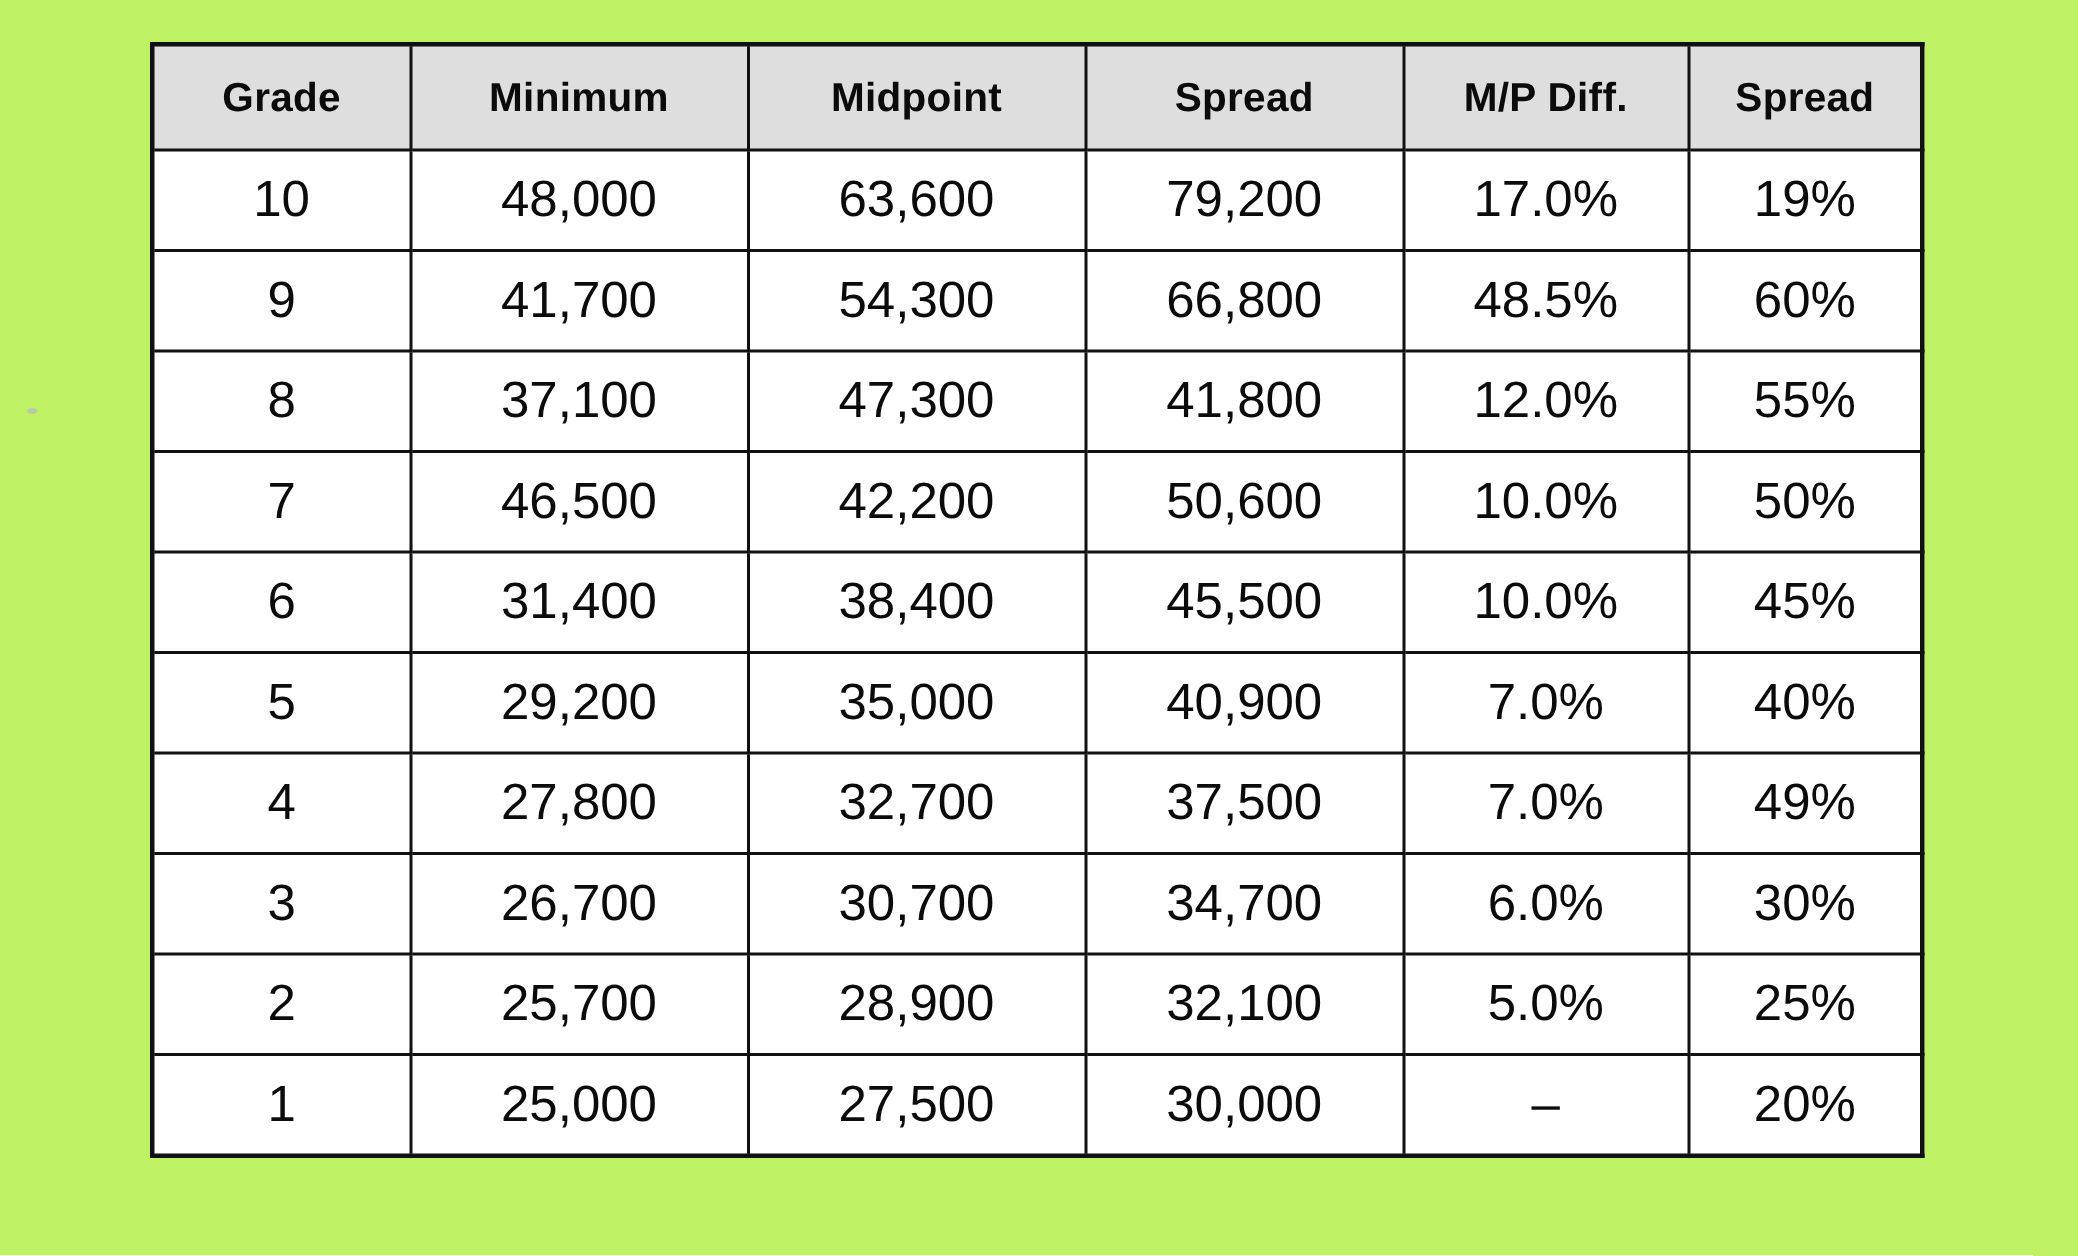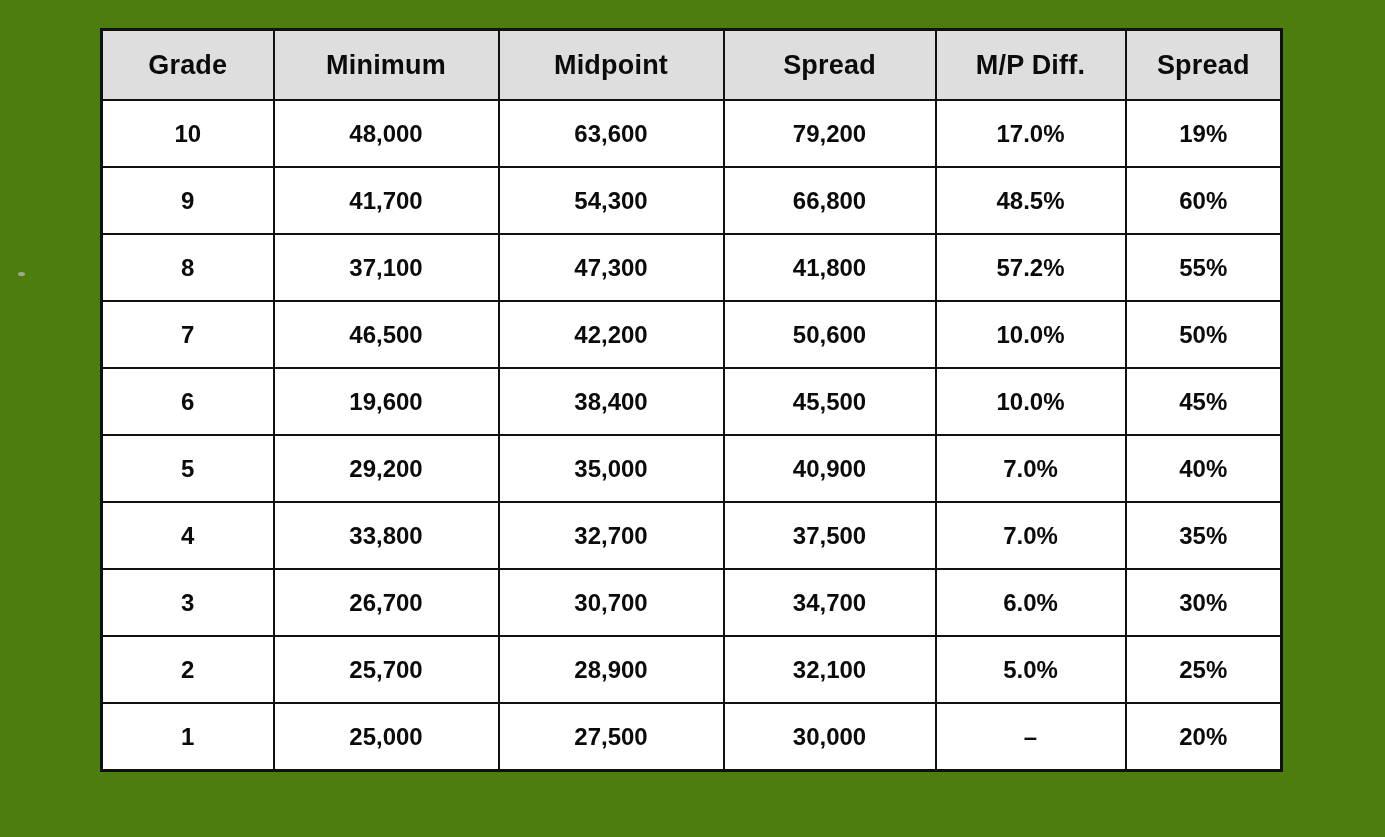--- a/index.html
+++ b/index.html
@@ -13,21 +13,21 @@
     font-family: "Liberation Sans", sans-serif;
     position: relative;
     overflow: hidden;
   }
   .page {
     position: absolute;
     left: 0;
     top: 0;
     width: 1385px;
     height: 837px;
-    background: #4d7c0f;
+    background: #bef264;
   }
   .table-wrap {
     position: absolute;
     left: 100px;
     top: 28px;
     width: 1180px;
   }
   table.salary-table {
     border-collapse: collapse;
     width: 1180px;
@@ -42,22 +42,22 @@
     color: #0b0b0b;
   }
   table.salary-table thead th {
     background: #dedede;
     font-size: 27px;
     font-weight: bold;
     height: 66px;
     letter-spacing: 0.2px;
   }
   table.salary-table tbody td {
-    font-size: 24px;
-    font-weight: bold;
+    font-size: 34px;
+    font-weight: normal;
     height: 63px;
   }
   
   col.c-grade    { width: 172px; }
   col.c-min      { width: 225px; }
   col.c-mid      { width: 225px; }
   col.c-max      { width: 212px; }
   col.c-diff     { width: 190px; }
   col.c-spread   { width: 156px; }
 
@@ -117,54 +117,54 @@
           <td>54,300</td>
           <td>66,800</td>
           <td>48.5%</td>
           <td>60%</td>
         </tr>
         <tr>
           <td>8</td>
           <td>37,100</td>
           <td>47,300</td>
           <td>41,800</td>
-          <td>57.2%</td>
+          <td>12.0%</td>
           <td>55%</td>
         </tr>
         <tr>
           <td>7</td>
           <td>46,500</td>
           <td>42,200</td>
           <td>50,600</td>
           <td>10.0%</td>
           <td>50%</td>
         </tr>
         <tr>
           <td>6</td>
-          <td>19,600</td>
+          <td>31,400</td>
           <td>38,400</td>
           <td>45,500</td>
           <td>10.0%</td>
           <td>45%</td>
         </tr>
         <tr>
           <td>5</td>
           <td>29,200</td>
           <td>35,000</td>
           <td>40,900</td>
           <td>7.0%</td>
           <td>40%</td>
         </tr>
         <tr>
           <td>4</td>
-          <td>33,800</td>
+          <td>27,800</td>
           <td>32,700</td>
           <td>37,500</td>
           <td>7.0%</td>
-          <td>35%</td>
+          <td>49%</td>
         </tr>
         <tr>
           <td>3</td>
           <td>26,700</td>
           <td>30,700</td>
           <td>34,700</td>
           <td>6.0%</td>
           <td>30%</td>
         </tr>
         <tr>

